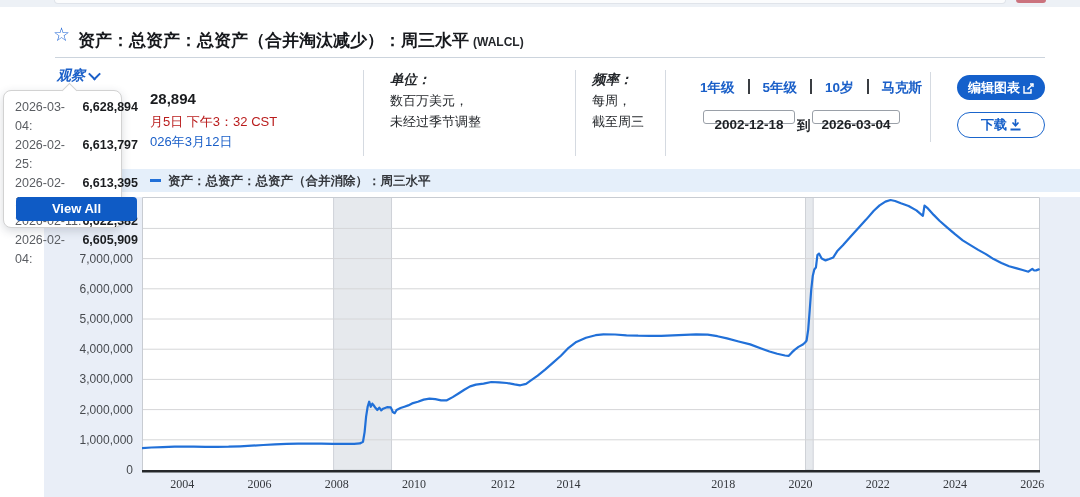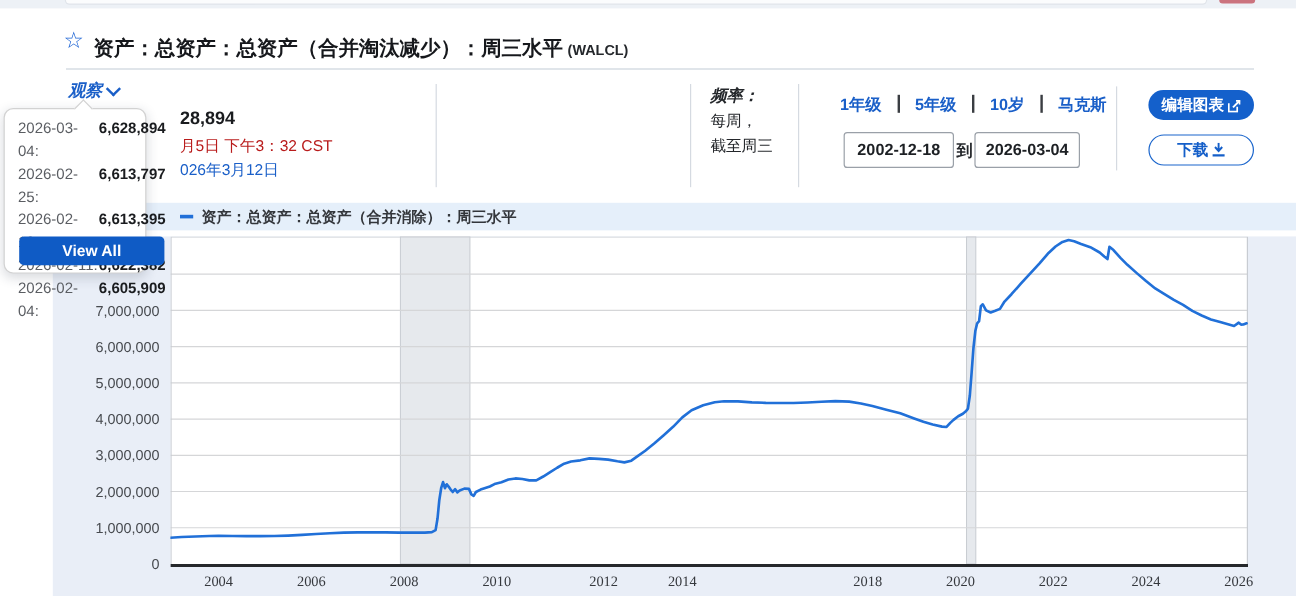--- a/index.html
+++ b/index.html
@@ -23,21 +23,21 @@
   .frag-value { position:absolute; left:150px; top:90px; font-size:15px; font-weight:bold; color:#1a1c1f; }
   .frag-updated { position:absolute; left:150px; top:113px; font-size:13px; color:#b91c1c; }
   .frag-release { position:absolute; left:150px; top:133px; font-size:13px; color:#1a5fc8; }
   .vdiv { position:absolute; top:70px; width:1px; height:86px; background:#d5dae1; }
   .info-col { position:absolute; top:69px; font-size:13px; color:#24272b; line-height:21px; }
   .info-label { font-weight:bold; font-style:italic; font-size:13.5px; }
 
   .range-links { position:absolute; left:700px; top:79px; font-size:13.5px; color:#1a5fc8; }
   .range-links .opt { cursor:pointer; font-weight:bold; }
   .range-sep { display:inline-block; width:2px; height:15px; background:#3a3d42; margin:0 13px; vertical-align:-2px; }
-  .date-box { position:absolute; top:110px; height:30px; background:#fff; border:1px solid #9aa0a8; border-radius:3px; font-size:13.5px; font-weight:bold; color:#1d2024; text-align:center; line-height:28px; }
+  .date-box { position:absolute; top:110px; height:14px; background:#fff; border:1px solid #9aa0a8; border-radius:3px; font-size:13.5px; font-weight:bold; color:#1d2024; text-align:center; line-height:28px; }
   .to-label { position:absolute; left:797px; top:117px; font-size:13.5px; font-weight:bold; color:#24272b; }
 
   .btn-edit { position:absolute; left:957px; top:75px; width:88px; height:25px; border-radius:13px; background:#1460cb; color:#fff; font-size:13px; font-weight:bold; text-align:center; line-height:25px; cursor:pointer; }
   .btn-download { position:absolute; left:957px; top:112px; width:88px; height:26px; border-radius:14px; background:#fff; border:1.5px solid #1a65cc; color:#155fc9; font-size:13px; font-weight:bold; text-align:center; line-height:23px; cursor:pointer; }
   .mini-icon { display:inline-block; vertical-align:-2px; margin-left:3px; }
 
   
   .legend-band { position:absolute; left:44px; top:169px; width:1036px; height:23px; background:#e5effa; }
   .legend-dash { position:absolute; left:106px; top:10px; width:11px; height:3px; background:#2170d8; }
   .legend-text { position:absolute; left:124px; top:4px; font-size:12.5px; font-weight:bold; color:#33363b; }
@@ -69,20 +69,25 @@
   <div class="title"><span>资产：总资产：总资产（合并淘汰减少）：周三水平</span><span class="series-id">(WALCL)</span></div>
   <div class="title-rule"></div>
 
   <div class="obs-link"><span>观察</span><span class="obs-chevron"></span></div>
 
   <div class="frag-value">28,894</div>
   <div class="frag-updated">月5日 下午3：32 CST</div>
   <div class="frag-release">026年3月12日</div>
 
   <div class="vdiv" style="left:363px"></div>
+  <div class="info-col" style="left:390px">
+    <div class="info-label">单位：</div>
+    <div>数百万美元，</div>
+    <div>未经过季节调整</div>
+  </div>
   <div class="vdiv" style="left:575px"></div>
   <div class="info-col" style="left:592px">
     <div class="info-label">频率：</div>
     <div>每周，</div>
     <div>截至周三</div>
   </div>
   <div class="vdiv" style="left:665px"></div>
 
   <div class="range-links">
     <span class="opt">1年级</span><span class="range-sep"></span><span class="opt">5年级</span><span class="range-sep"></span><span class="opt">10岁</span><span class="range-sep"></span><span class="opt">马克斯</span>

